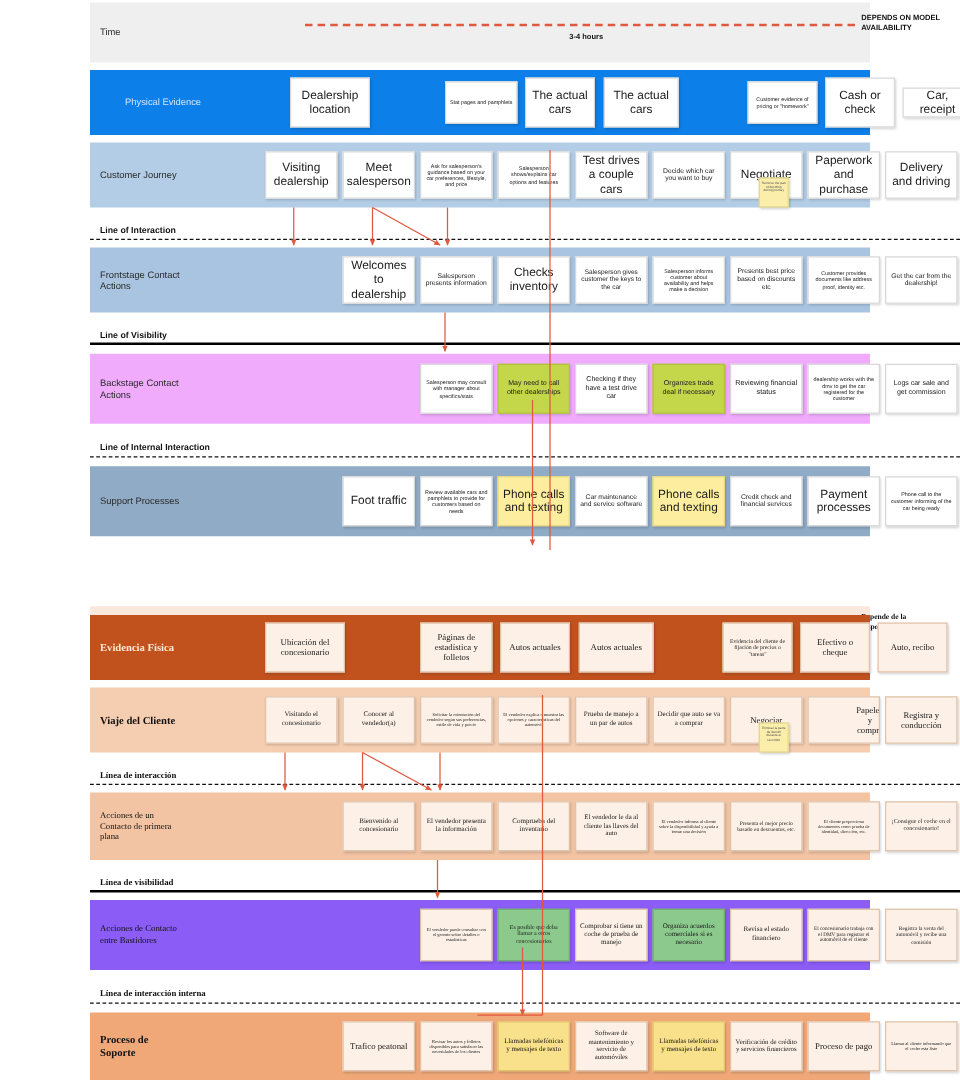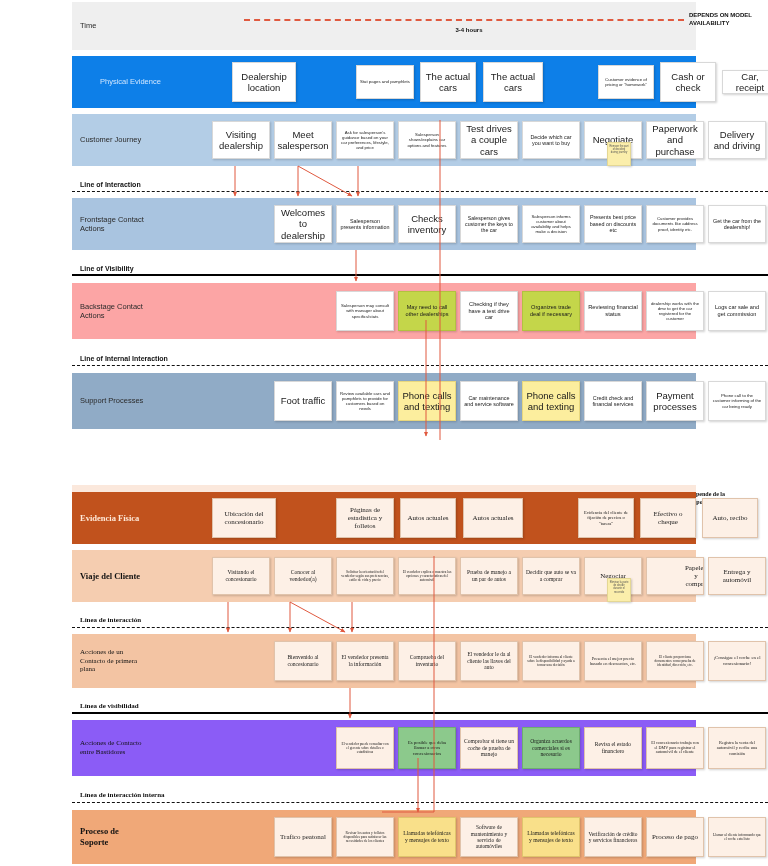--- a/index.html
+++ b/index.html
@@ -26,21 +26,21 @@
   .en .cell{font-family:"Liberation Sans",sans-serif;}
   .en .big{font-size:9.5px;}
   .en .small{font-size:4.3px;}
 
   
   .time-en{background:#efefef;}
   .pe-en{background:#0d7fe8;}
   .pe-en .band-label{color:#cfe6ff;}
   .cj-en{background:#b3cde6;}
   .fs-en{background:#a9c4e0;}
-  .bs-en{background:#fca5a5;}
+  .bs-en{background:#f0abfc;}
   .sp-en{background:#90abc6;}
 
   
   .es .band-label{font-family:"Liberation Serif",serif;font-weight:bold;
                   font-size:8.5px;color:#111;}
   .es .band-label.thin{font-weight:normal;font-size:7px;}
   .es .cell{font-family:"Liberation Serif",serif;background:#fdf0e6;
             border:1px solid #e0c3ab;}
   .es .big{font-size:7px;}
   .es .small{font-size:3.6px;}
@@ -217,21 +217,21 @@
       <div class="band-label">Viaje del Cliente</div>
       <div class="cells">
         <div class="cell big" style="left:68px;width:58px;height:38px;font-size:5.6px;">Visitando el concesionario</div>
         <div class="cell big" style="left:130px;width:58px;height:38px;font-size:5.6px;">Conocer al vendedor(a)</div>
         <div class="cell small" style="left:192px;width:58px;height:38px;">Solicitar la orientación del vendedor según sus preferencias, estilo de vida y precio</div>
         <div class="cell small" style="left:254px;width:58px;height:38px;">El vendedor explica o muestra las opciones y características del automóvil</div>
         <div class="cell big" style="left:316px;width:58px;height:38px;font-size:5.6px;">Prueba de manejo a un par de autos</div>
         <div class="cell big" style="left:378px;width:58px;height:38px;font-size:5.6px;">Decidir que auto se va a comprar</div>
         <div class="cell big" style="left:440px;width:58px;height:38px;text-align:center;">Negociar</div>
         <div class="cell big" style="left:502px;width:58px;height:38px;padding-left:45px;">Papeleo y compra</div>
-        <div class="cell big" style="left:564px;width:58px;height:38px;">Entrega y automóvil</div>
+        <div class="cell big" style="left:564px;width:58px;height:38px;">Registra y conducción</div>
         <div class="sticky" style="left:463px;top:28px;width:24px;height:24px;">Eliminar la parte de decidir durante el recorrido</div>
       </div>
     </div>
 
     <div class="es divider" style="top:606px;height:22px;">
       <div class="dname">Línea de interacción</div>
       <div class="dashline"></div>
     </div>
 
     <div class="band fs-es" style="left:72px;top:634px;width:624px;height:54px;">

